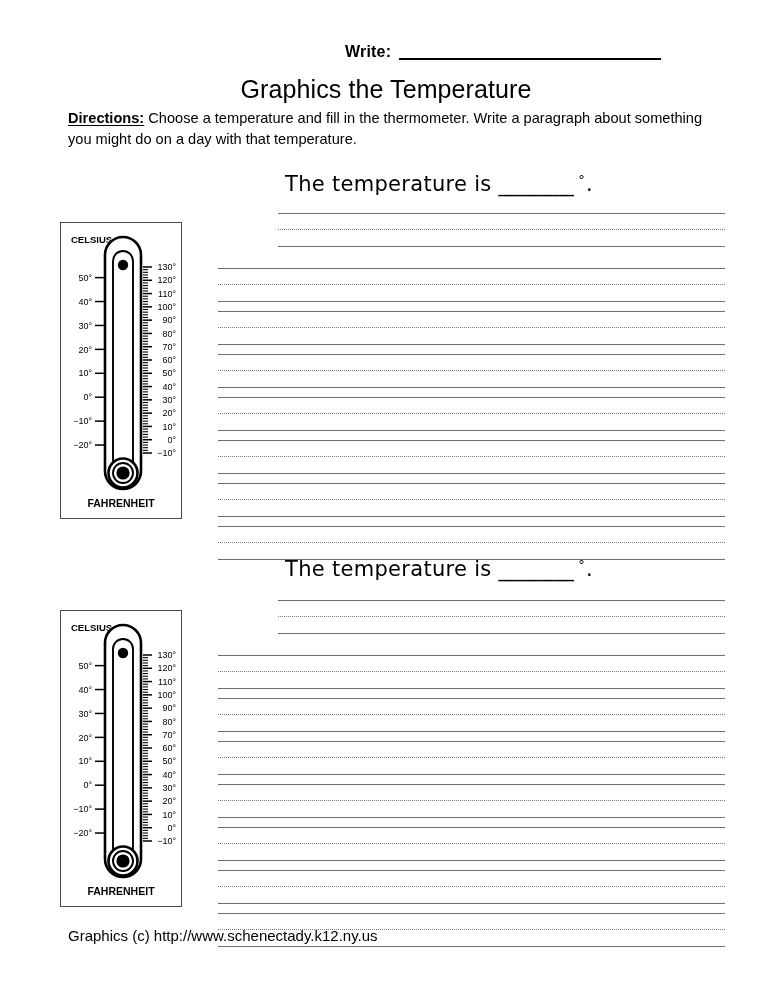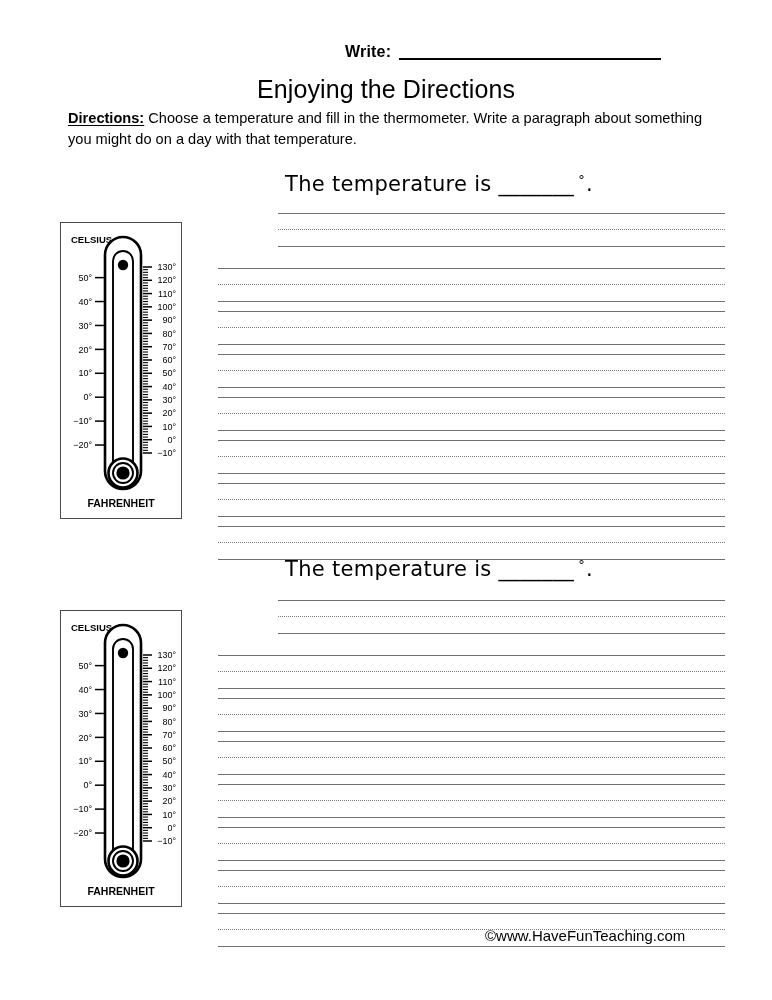--- a/index.html
+++ b/index.html
@@ -136,21 +136,21 @@
   }
 </style>
 </head>
 <body>
 
 <div class="name-row">
   <span class="name-label">Write:</span>
   <span class="name-rule"></span>
 </div>
 
-<div class="worksheet-title">Enjoying the Directions</div>
+<div class="worksheet-title">Graphics the Temperature</div>
 
 <div class="directions">
   <b>Directions:</b><span> Choose a temperature and fill in the thermometer.  Write a paragraph about something you might do on a day with that temperature.</span>
 </div>
 
 <div class="prompt" style="left:285px; top:172px;">
   <span>The temperature is _______</span><span class="deg">°</span><span class="dot">.</span>
 </div>
 
 <div class="lines-block" style="left:278px; top:213px; width:447px;">
@@ -496,14 +496,14 @@
         <text x="115" y="193.34285714285713" text-anchor="end">20°</text>
         <text x="115" y="206.6285714285714" text-anchor="end">10°</text>
         <text x="115" y="219.9142857142857" text-anchor="end">0°</text>
         <text x="115" y="233.2" text-anchor="end">−10°</text>
       </g>
     <text class="t-cap-b" x="60" y="284" text-anchor="middle" font-family="Liberation Sans, sans-serif" font-size="10.5" font-weight="700" fill="#000">FAHRENHEIT</text>
   </svg>
 </div>
 
 <div class="footer">
-  <span class="footer-right">©www.HaveFunTeaching.com</span>
+  <span class="footer-left">Graphics (c) http://www.schenectady.k12.ny.us</span>
 </div>
 
 </body></html>

